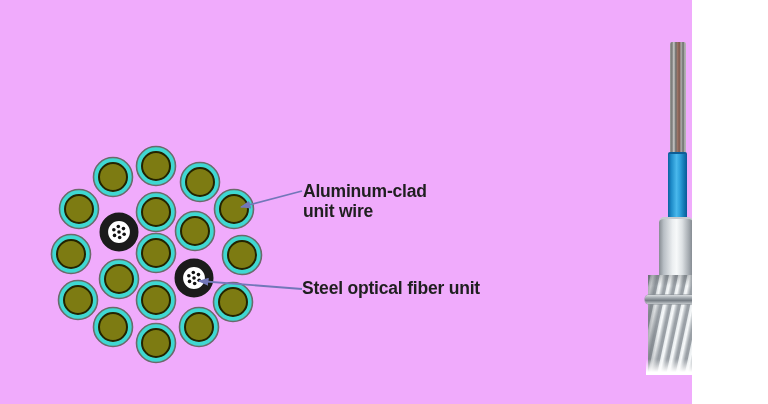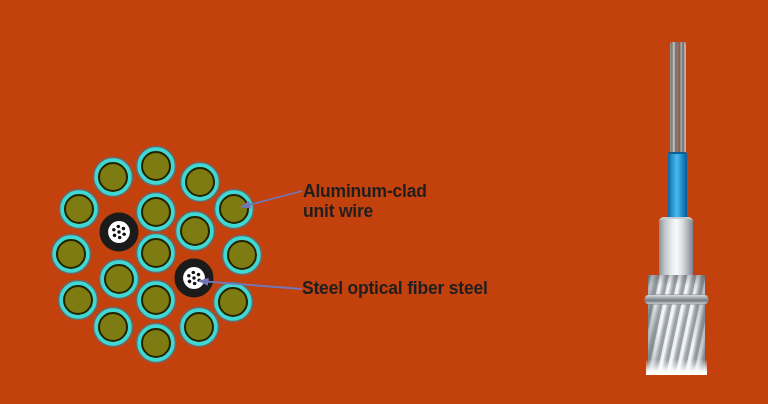--- a/index.html
+++ b/index.html
@@ -1,17 +1,17 @@
 <!DOCTYPE html>
 <html><head>
 <meta charset="utf-8">
 <style>
   html,body { margin:0; padding:0; background:#fff; }
   .stage {
-    position:relative; width:768px; height:404px; background:#c2410c;
+    position:relative; width:692px; height:404px; background:#f0abfc;
     overflow:hidden; font-family:"Liberation Sans", sans-serif;
   }
   svg.xsec { position:absolute; left:0; top:0; }
 
   .label {
     position:absolute; font-weight:bold; font-size:17.5px; line-height:19.5px;
     color:#1f1f1f; letter-spacing:-0.2px; white-space:nowrap;
   }
   .label-aluminum { left:303px; top:182px; }
   .label-fiber    { left:302px; top:279px; }
@@ -160,21 +160,21 @@
         <line x1="302" y1="191" x2="241" y2="207" stroke="#7277b9" stroke-width="1.8" marker-end="url(#arrowhead)"></line>
         <line x1="302" y1="289" x2="199" y2="281" stroke="#7277b9" stroke-width="1.8" marker-end="url(#arrowhead)"></line>
       </g>
   </svg>
 
   <div class="label label-aluminum">
     <div>Aluminum-clad</div>
     <div>unit wire</div>
   </div>
 
-  <div class="label label-fiber">Steel optical fiber steel</div>
+  <div class="label label-fiber">Steel optical fiber unit</div>
 
   <div class="cable-part cable-wire"></div>
   <div class="cable-part cable-blue"></div>
   <div class="cable-part cable-tube"></div>
   <div class="cable-part cable-strands"></div>
   <div class="cable-part cable-clamp"></div>
 
 </div>
 
 </body></html>

